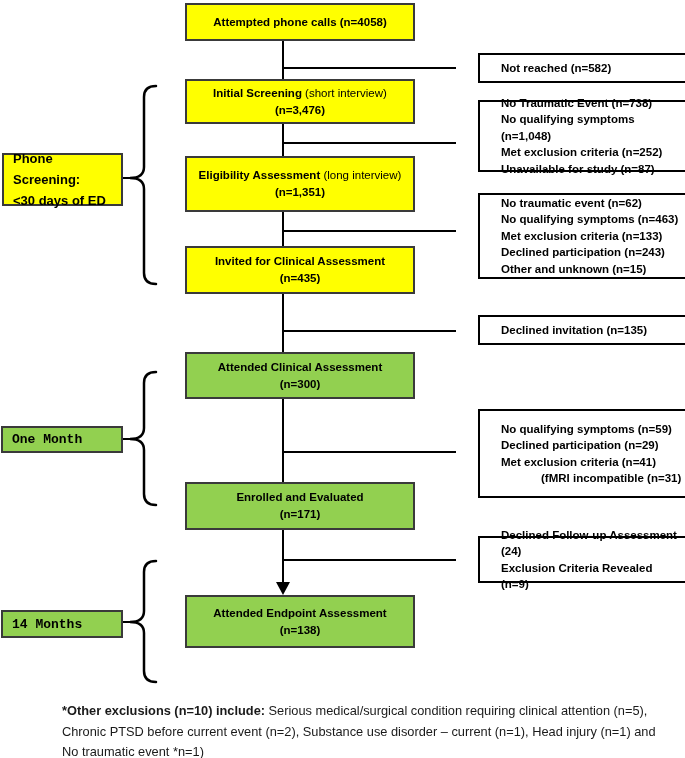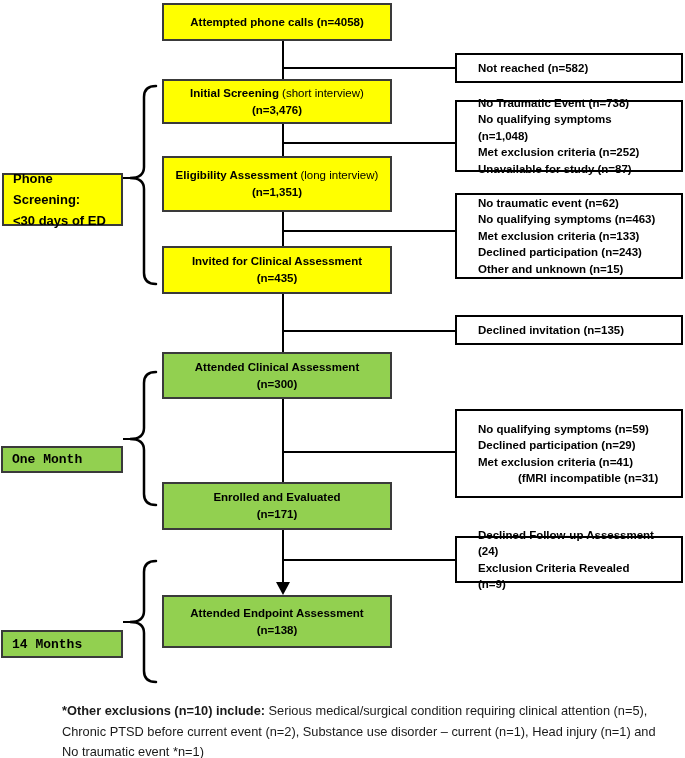--- a/index.html
+++ b/index.html
@@ -15,20 +15,21 @@
     position: absolute;
     left: 0; top: 0;
     width: 685px; height: 758px;
   }
   .box {
     position: absolute;
     box-sizing: border-box;
     display: flex;
     flex-direction: column;
     justify-content: center;
+    margin-left: 23px;
   }
   .main {
     left: 162px;
     width: 230px;
     background: #FFFF00;
     border: 2px solid #3A3A3A;
     text-align: center;
     font-weight: 700;
     font-size: 11.5px;
     line-height: 17px;
@@ -57,21 +58,20 @@
     box-sizing: border-box;
     border: 2px solid #3A3A3A;
     font-weight: 700;
     font-size: 13px;
     line-height: 21px;
     color: #000;
     display: flex;
     flex-direction: column;
     justify-content: center;
     padding-left: 9px;
-    margin-top: 20px;
   }
   .plabel.yellow-bg { background: #FFFF00; }
   .plabel.green-bg { background: #92D050; font-family: Liberation Mono, monospace; }
   .footnote {
     position: absolute;
     left: 62px;
     top: 701px;
     width: 610px;
     font-size: 12.8px;
     line-height: 20.5px;

